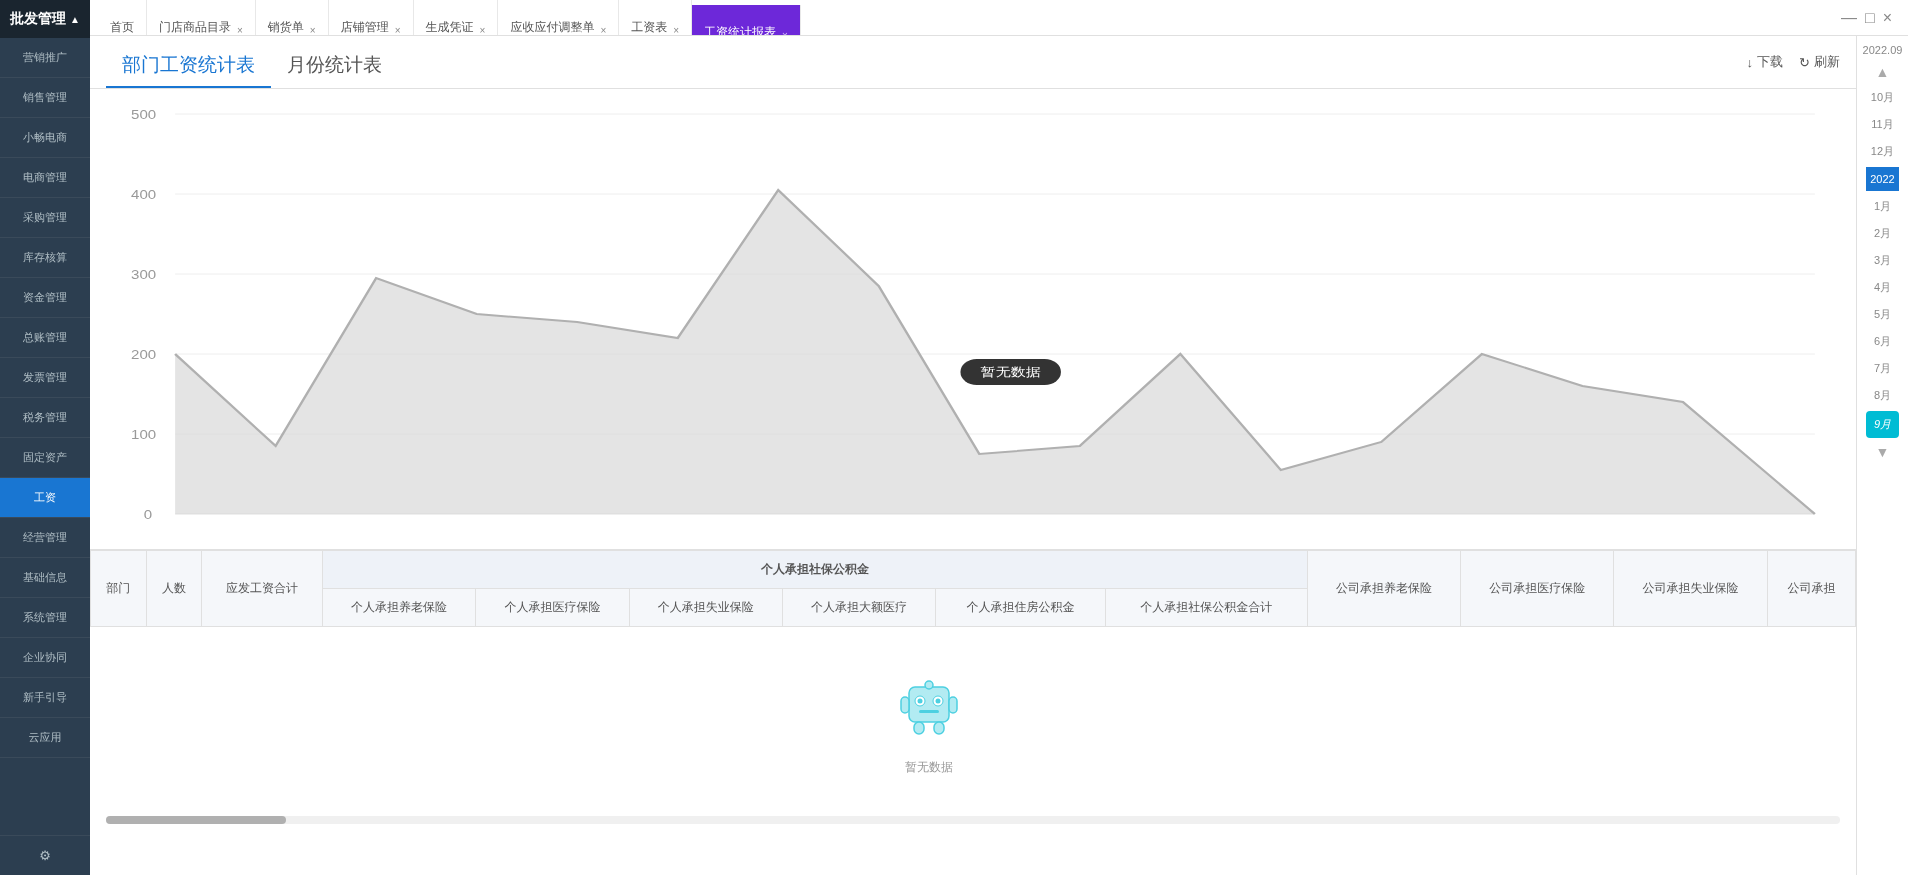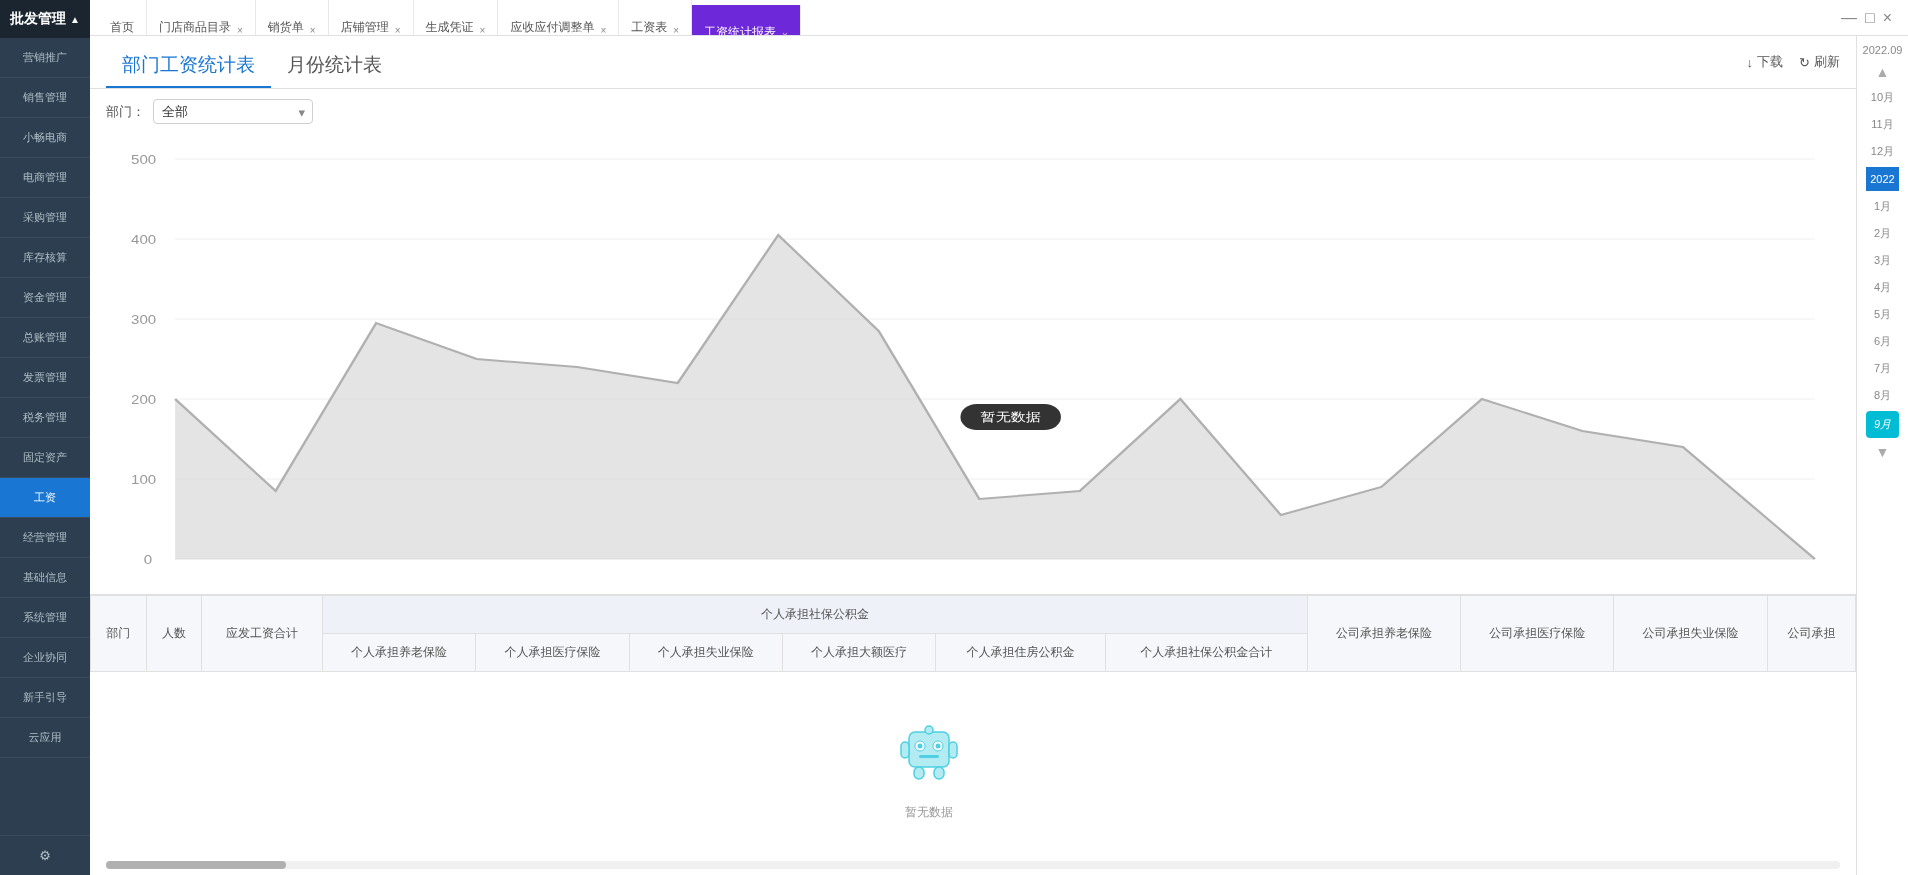--- a/index.html
+++ b/index.html
@@ -198,20 +198,21 @@
       background: #f5f7fa;
       color: #555;
       font-weight: normal;
       padding: 10px 8px;
       border: 1px solid #e0e0e0;
       white-space: nowrap;
       text-align: center;
     }
     .data-table th.group-header {
       background: #eef2f8;
+      font-weight: bold;
     }
     .data-table td {
       padding: 8px;
       border: 1px solid #e0e0e0;
       text-align: center;
       color: #333;
     }
 
     
     .empty-state {
@@ -382,28 +383,20 @@
             <span>↓</span>
             <span>下载</span>
           </div>
           <div class="action-btn">
             <span>↻</span>
             <span>刷新</span>
           </div>
         </div>
       </div>
 
-      <div class="filter-row">
-        <span class="filter-label">部门：</span>
-        <div class="select-wrapper">
-          <select class="filter-select">
-            <option>全部</option>
-          </select>
-        </div>
-      </div>
 
       <div class="chart-area">
         <svg width="100%" height="440" viewBox="0 0 1380 440" preserveAspectRatio="none" style="display:block;">
 
           <text x="30" y="430" fill="#999" font-size="12">0</text>
           <text x="20" y="350" fill="#999" font-size="12">100</text>
           <text x="20" y="270" fill="#999" font-size="12">200</text>
           <text x="20" y="190" fill="#999" font-size="12">300</text>
           <text x="20" y="110" fill="#999" font-size="12">400</text>
           <text x="20" y="30" fill="#999" font-size="12">500</text>

